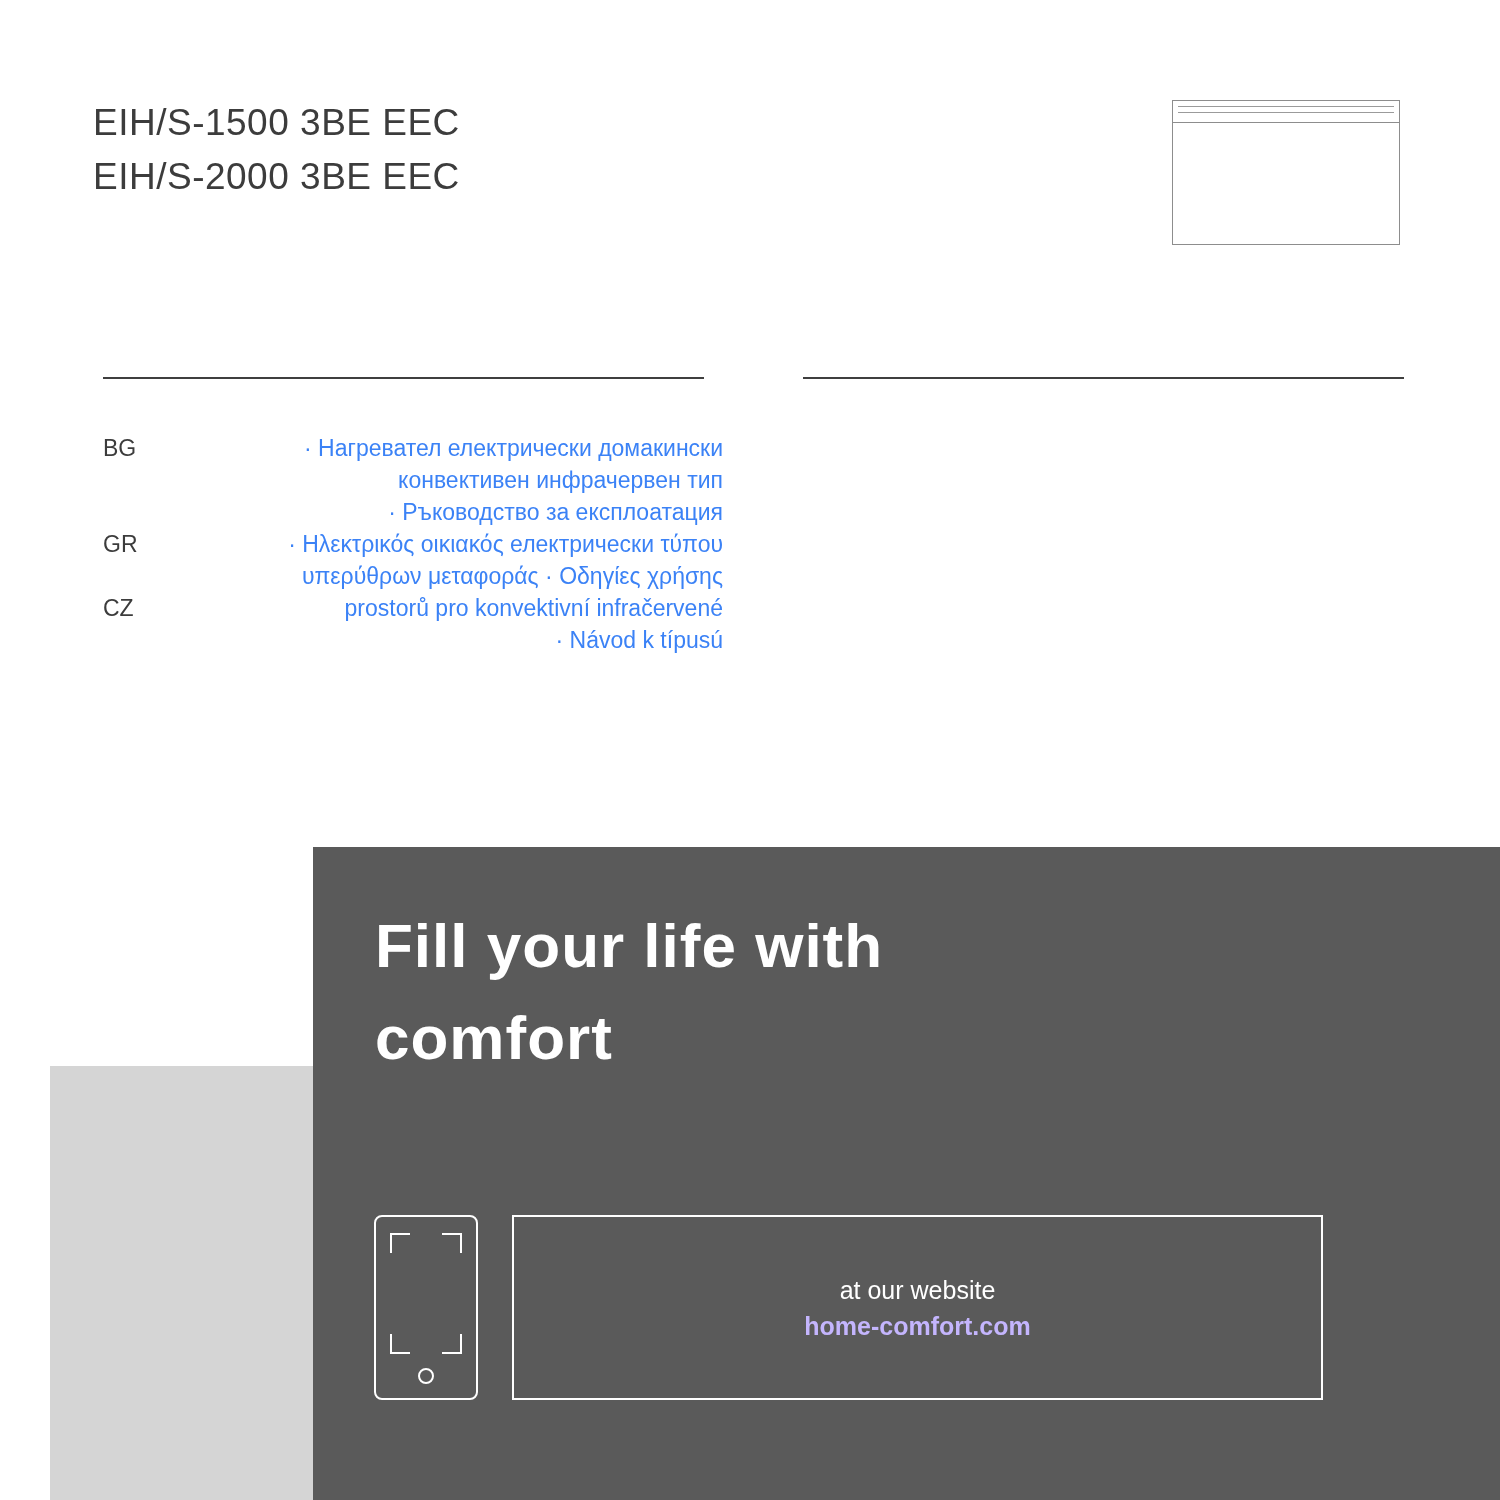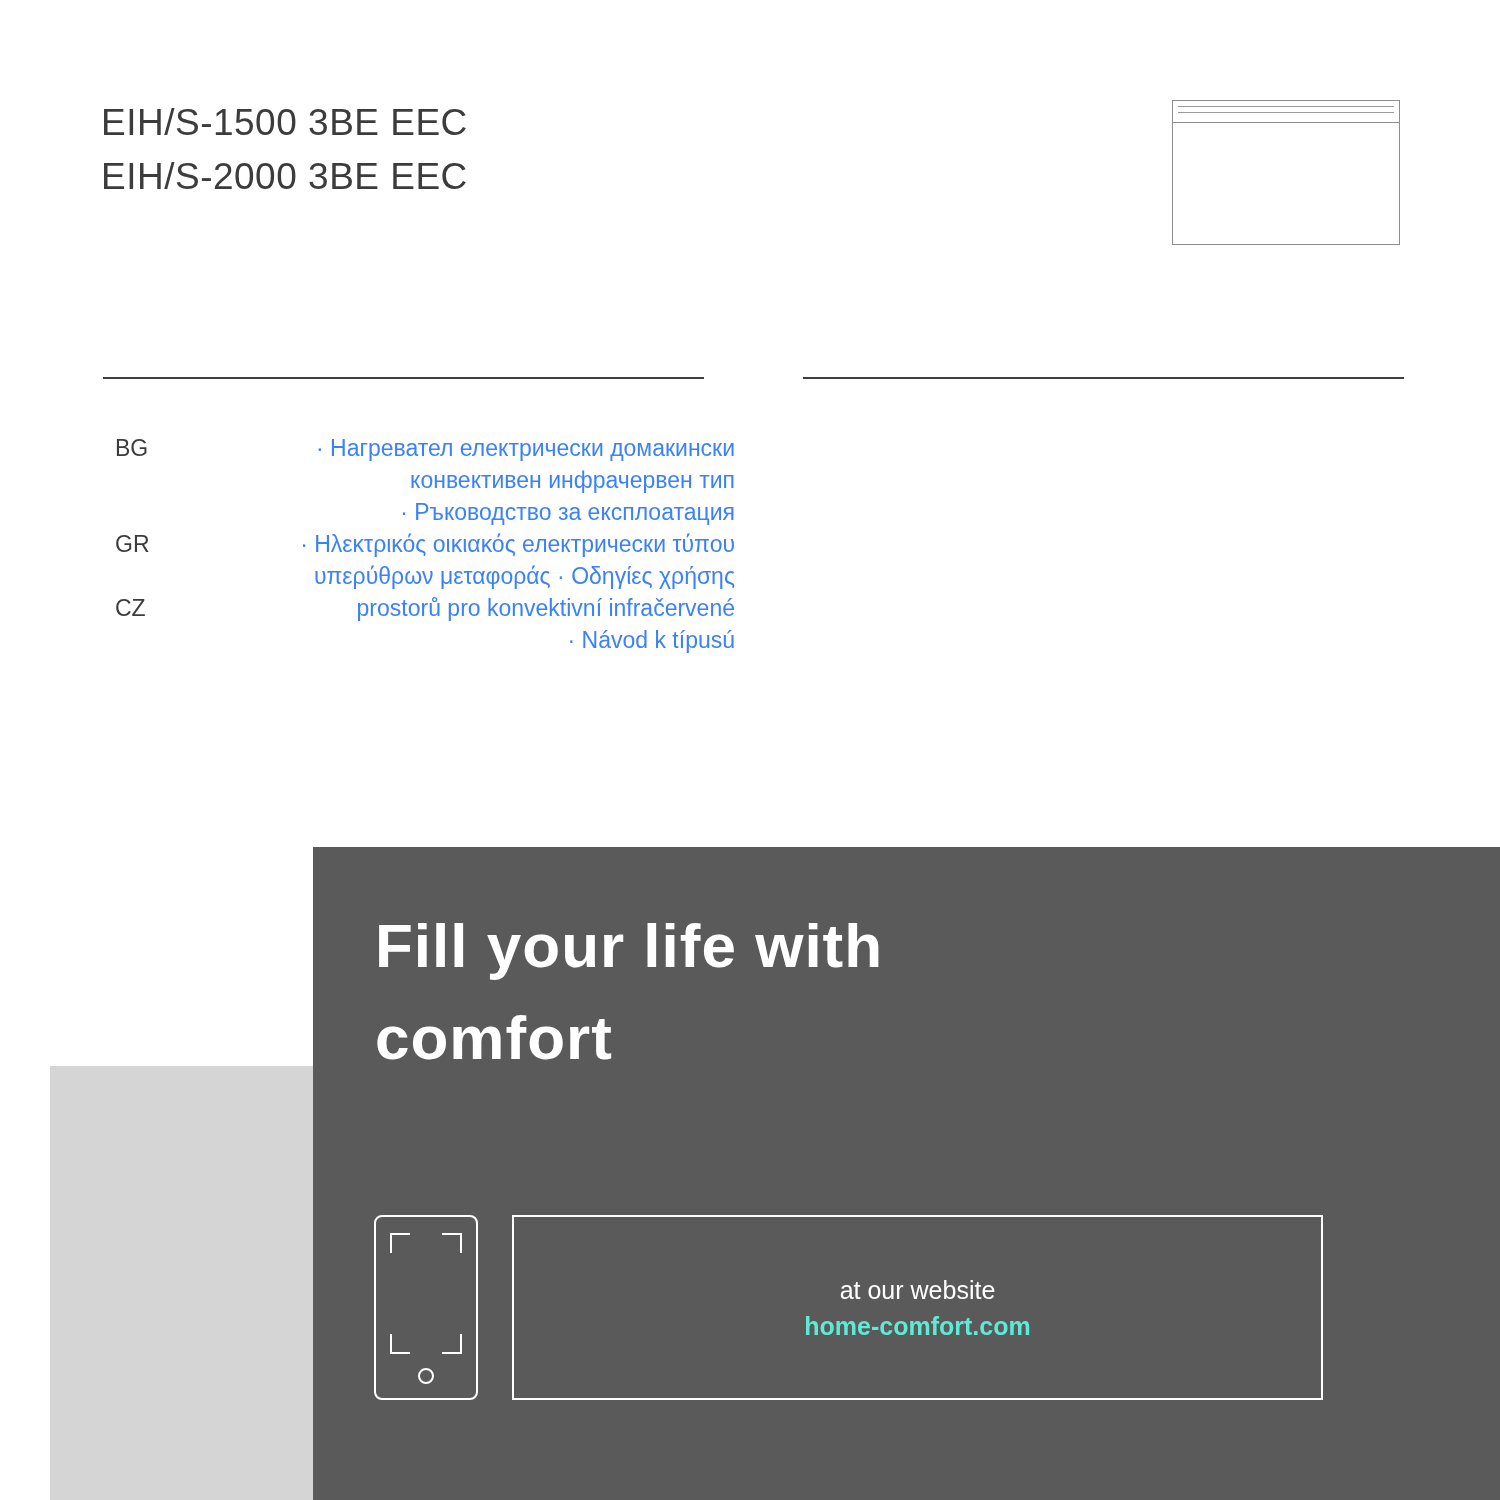--- a/index.html
+++ b/index.html
@@ -12,21 +12,21 @@
     background: #ffffff;
     font-family: "Liberation Sans", sans-serif;
     color: #3a3a3a;
     position: relative;
     overflow: hidden;
   }
 
   
   .model-block {
     position: absolute;
-    left: 101px;
+    left: 93px;
     top: 96px;
   }
   .model-line {
     font-size: 37px;
     letter-spacing: 0.5px;
     color: #3c3c3c;
     line-height: 54px;
     white-space: nowrap;
     font-weight: 400;
   }
@@ -86,21 +86,21 @@
   }
   .rule-right {
     left: 803px;
     top: 377px;
     width: 601px;
   }
 
   
   .lang-list {
     position: absolute;
-    left: 115px;
+    left: 103px;
     top: 432px;
     width: 620px;
   }
   .lang-entry {
     display: flex;
     align-items: flex-start;
     margin-bottom: 0px;
   }
   .lang-code {
     flex: 0 0 46px;
@@ -201,21 +201,21 @@
     text-align: center;
     padding: 0 20px;
   }
   .support-line {
     color: #ffffff;
     font-size: 25px;
     line-height: 36px;
     white-space: nowrap;
   }
   .support-url {
-    color: #5eead4;
+    color: #c4b5fd;
     font-size: 25px;
     line-height: 36px;
     font-weight: bold;
     white-space: nowrap;
   }
 </style>
 </head>
 <body>
 
 <div class="model-block">

